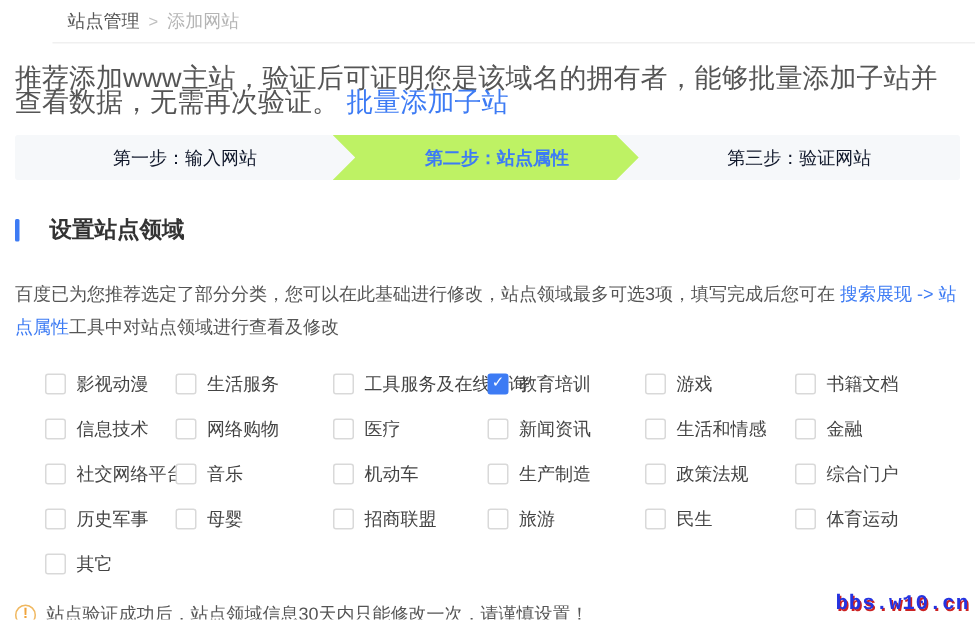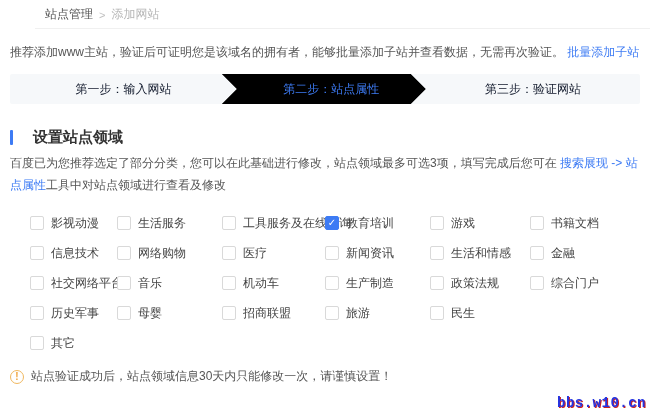--- a/index.html
+++ b/index.html
@@ -15,51 +15,51 @@
     display:flex; align-items:center; gap:6px;
     padding:6px 10px 5px; font-size:12px;
     border-bottom:1px solid #f0f0f0;
     margin-left:35px;
   }
   .bc-parent { color:#555; cursor:pointer; }
   .bc-sep { color:#c0c0c0; font-size:11px; }
   .bc-current { color:#b5b5b5; }
 
   
-  .intro { padding:15px 10px 0; font-size:12px; color:#555; line-height:16px; }
+  .intro { padding:15px 10px 0; font-size:18px; color:#555; line-height:16px; }
   .link { color:#3d7bf4; text-decoration:none; cursor:pointer; }
 
   
   .steps {
     display:flex; height:30px; margin:14px 10px 0;
     background:#f6f8fa; border-radius:2px; overflow:hidden;
   }
   .step {
     display:flex; align-items:center; justify-content:center;
     font-size:12px; color:#0f172a;
   }
   .step-1 { width:36%; }
   .step-2 { width:30%; }
   .step-3 { width:34%; }
   .step.active {
-    background:#000000; color:#3d7bf4; font-weight:normal;
+    background:#bef264; color:#3d7bf4; font-weight:bold;
     clip-path:polygon(0 0, calc(100% - 15px) 0, 100% 50%, calc(100% - 15px) 100%, 0 100%, 15px 50%);
     margin-left:-15px; padding-left:15px; width:calc(30% + 15px);
   }
 
   
   .section-header {
     display:flex; align-items:center; gap:8px;
     margin:24px 10px 0;
   }
   .section-bar { width:3px; height:15px; background:#3d7bf4; border-radius:1px; }
   .section-title { font-size:15px; font-weight:bold; color:#333;margin-left:12px; }
 
   .section-desc {
-    margin:5px 10px 0; font-size:12px; color:#555; line-height:22px;
+    margin:22px 10px 0; font-size:12px; color:#555; line-height:22px;
     max-width:632px;
   }
 
   
   .cat-grid { margin:12px 0 0 30px; }
   .cat-row {
     display:grid;
     grid-template-columns:87px 105px 103px 105px 100px 112px;
     height:30px; align-items:center;
   }
@@ -216,20 +216,24 @@
           <span class="cat-label">招商联盟</span>
         </label>
         <label class="cat-item">
           <span class="cb"></span>
           <span class="cat-label">旅游</span>
         </label>
         <label class="cat-item">
           <span class="cb"></span>
           <span class="cat-label">民生</span>
         </label>
+        <label class="cat-item">
+          <span class="cb"></span>
+          <span class="cat-label">体育运动</span>
+        </label>
       </div>
       <div class="cat-row">
         <label class="cat-item">
           <span class="cb"></span>
           <span class="cat-label">其它</span>
         </label>
       </div>
     </div>
 
   <div class="warning">

